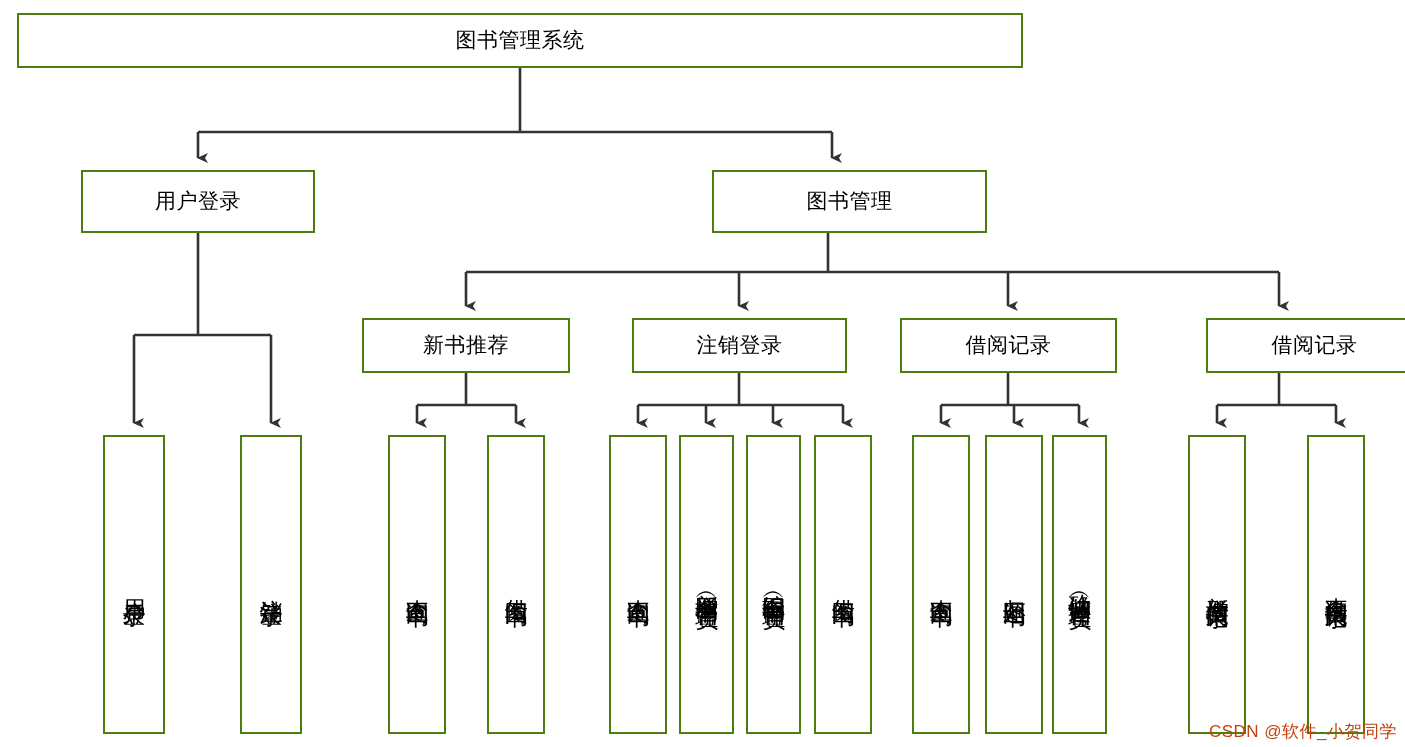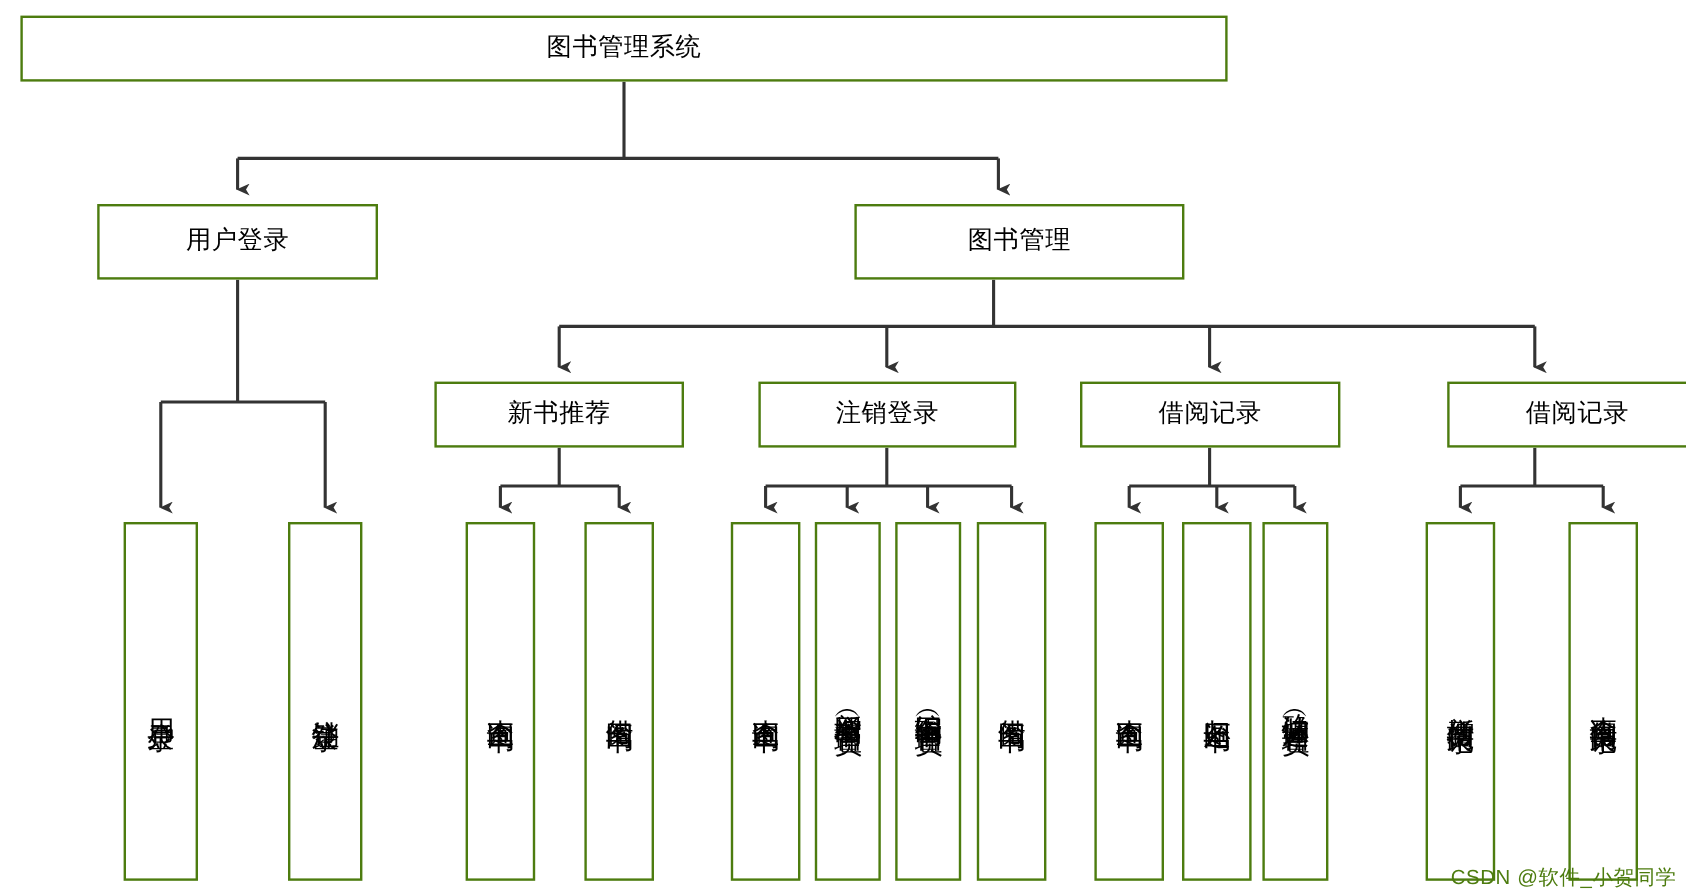--- a/index.html
+++ b/index.html
@@ -53,21 +53,21 @@
     letter-spacing: 2px;
     white-space: normal;
     max-height: 270px;
     text-align: center;
   }
   .watermark {
     position: absolute;
     right: 8px;
     bottom: 4px;
     font-size: 17px;
-    color: #4d7c0f;
+    color: #c2410c;
     letter-spacing: 0.5px;
     white-space: nowrap;
   }
 </style>
 </head>
 <body>
 
 <div id="canvas">
 
   <svg class="wires" viewBox="0 0 1405 747" xmlns="http://www.w3.org/2000/svg">

